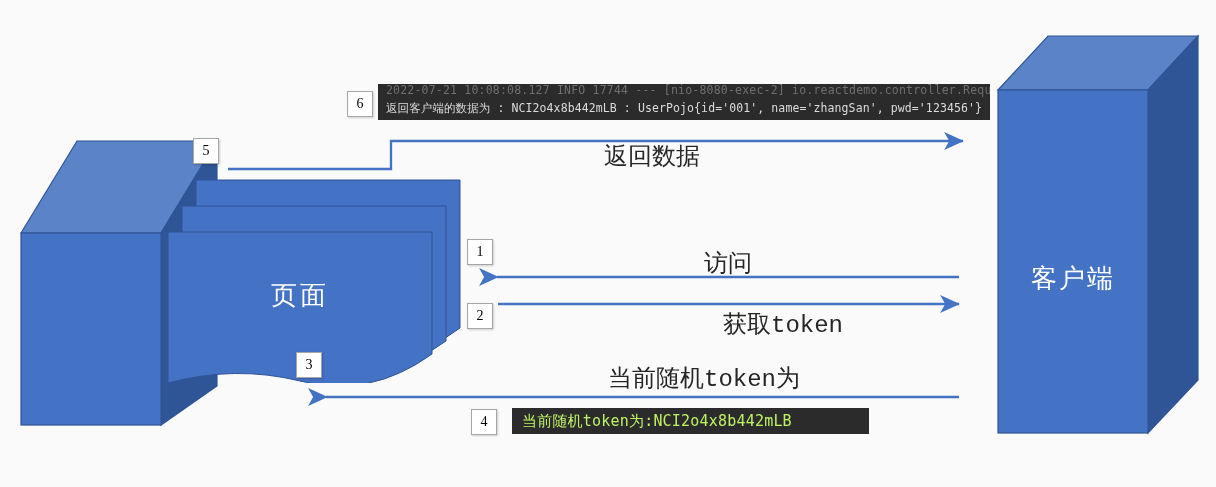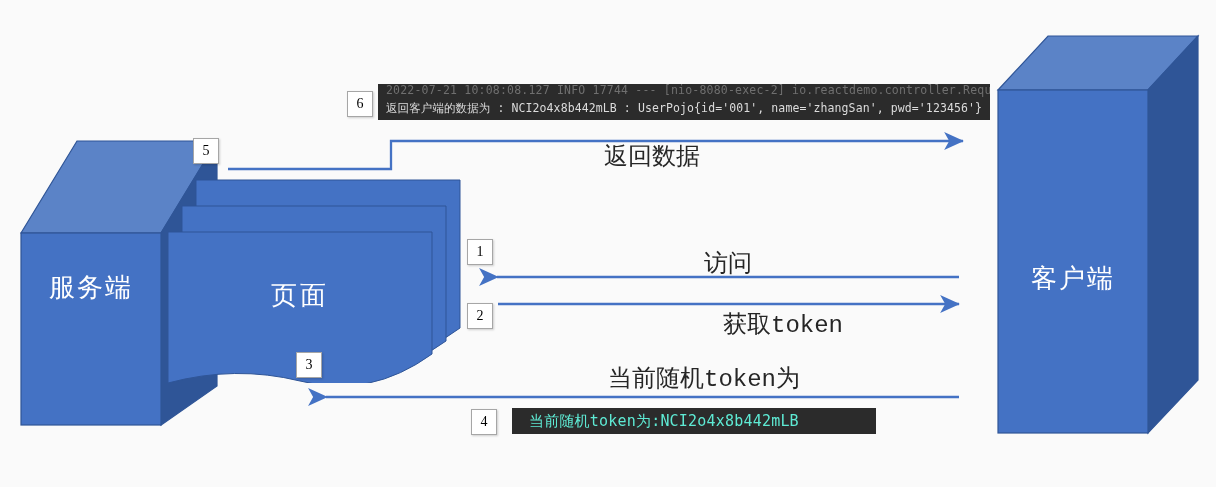--- a/index.html
+++ b/index.html
@@ -86,44 +86,43 @@
     letter-spacing:.2px;
   }
   #console-top .line2{
     height:23px;line-height:23px;
     color:#dcdcdc;
     letter-spacing:.1px;
   }
   #console-token{
     left:512px;top:408px;width:347px;height:26px;
     font-size:15px;line-height:26px;
-    padding-left:17px;
-    white-space:nowrap;
-    color:#5eead4;
+    padding-left:10px;
+    white-space:nowrap;
+    color:#bef264;
     letter-spacing:.2px;
   }
 
   
   #arrows{position:absolute;left:0;top:0;width:1216px;height:487px;z-index:20;}
 </style>
 </head>
 <body>
 
 <div id="stage">
 
   <div class="cube" style="left:20px;top:105px;">
     <svg width="200" height="325" viewBox="0 0 200 325">
 
       <polygon points="1,128 57,36 197,36 141,128" fill="#5B83C7" stroke="#2F5597" stroke-width="1.2"></polygon>
 
       <polygon points="141,128 197,36 197,281 141,320" fill="#2F5597" stroke="#2F5597" stroke-width="1.2"></polygon>
 
       <rect x="1" y="128" width="140" height="192" fill="#4472C4" stroke="#2F5597" stroke-width="1.2"></rect>
     </svg>
-    <div class="cube-label" style="left:18px;top:165px;width:106px;text-align:center;">服务端</div>
   </div>
 
   <div class="pagestack">
     <svg width="300" height="205" viewBox="0 0 300 205">
 
       <path d="M28,2 L292,2 L292,150 Q230,196 160,178 Q95,162 28,180 Z" fill="#4472C4" stroke="#2F5597" stroke-width="1"></path>
 
       <path d="M14,28 L278,28 L278,163 Q216,208 146,190 Q81,174 14,192 Z" fill="#4472C4" stroke="#2F5597" stroke-width="1"></path>
 
       <path d="M0,54 L264,54 L264,176 Q202,221 132,203 Q67,187 0,205 Z" fill="#4472C4" stroke="#2F5597" stroke-width="1"></path>

